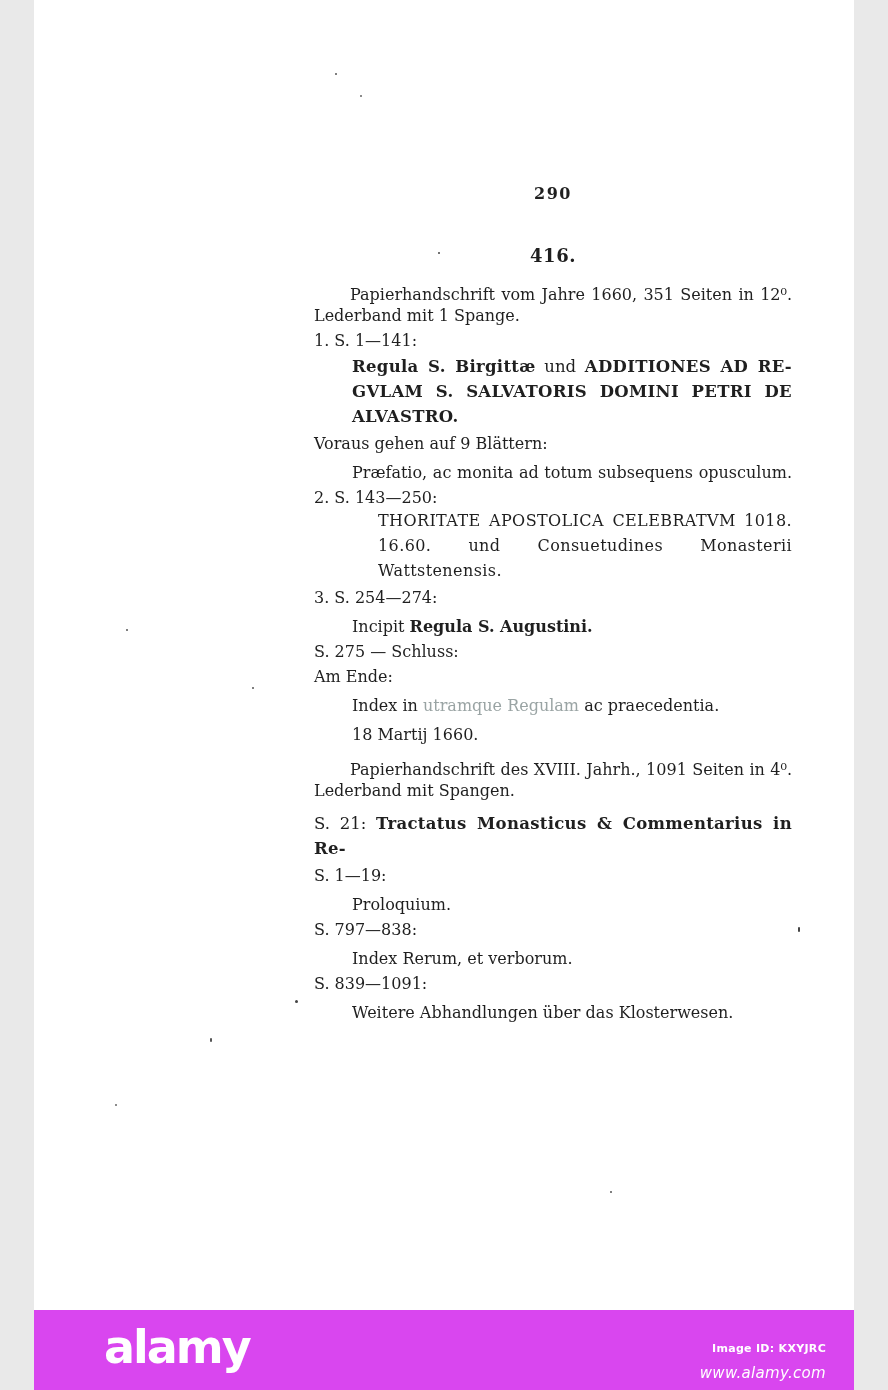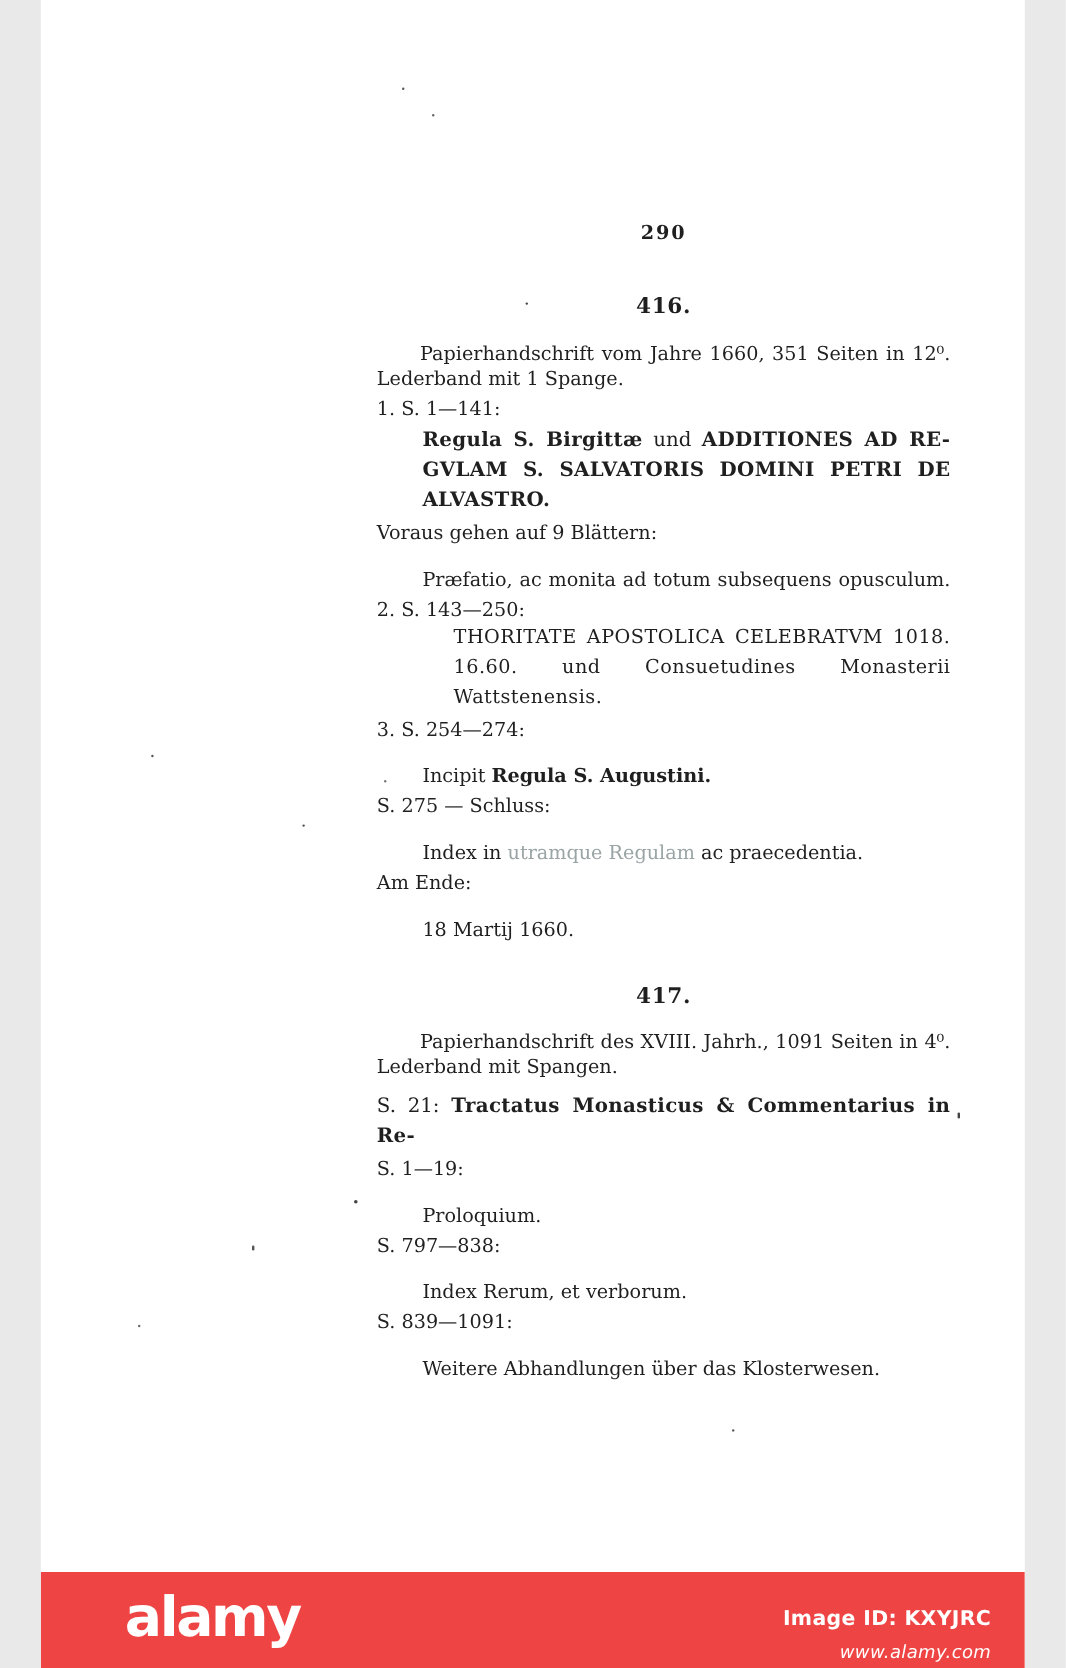--- a/index.html
+++ b/index.html
@@ -37,49 +37,49 @@
   .line { line-height: 21px; }
   .boldline { font-weight: bold; line-height: 25px; font-size: 16.5px; letter-spacing: 0.3px; }
   .capsline { line-height: 25px; letter-spacing: 0.4px; }
   .reg { font-weight: normal; letter-spacing: 0; }
   .indent1 { padding-left: 38px; }
   .indent2 { padding-left: 64px; }
   .firstline { padding-left: 36px; }
   .stretch { text-align: justify; text-align-last: justify; }
   .wide { word-spacing: 3px; }
   .faded { color: #9aa4a4; }
-  .mt2 { margin-top: 18px; } .mt3 { margin-top: 3px; } .mt4 { margin-top: 4px; }
+  .mt2 { margin-top: 8px; } .mt3 { margin-top: 3px; } .mt4 { margin-top: 4px; }
   .mt8 { margin-top: 10px; } .mt14 { margin-top: 14px; } .mt16 { margin-top: 16px; }
   .mt34 { margin-top: 34px; } .mt40 { margin-top: 40px; }
 
   .speck { position: absolute; background: #555; border-radius: 50%; }
   .scanline { position: absolute; width: 1px; background: #c9c9c9; }
 
   .alamy-bar {
     position: absolute;
     left: 0; right: 0; bottom: 0;
     height: 80px;
-    background: #ef4444;
+    background: #d946ef;
     display: flex;
     align-items: center;
     justify-content: space-between;
     padding: 0 28px 0 70px;
     box-sizing: border-box;
     font-family: "DejaVu Sans", "Liberation Sans", sans-serif;
     color: #ffffff;
   }
   .alamy-logo {
     font-size: 46px;
     font-weight: bold;
     letter-spacing: -2px;
     line-height: 1;
     padding-bottom: 6px;
   }
   .alamy-right { text-align: right; }
-  .alamy-id { font-size: 17px; font-weight: bold; margin-bottom: 9px; letter-spacing: 0.3px; margin-top: 24px; }
+  .alamy-id { font-size: 11px; font-weight: bold; margin-bottom: 9px; letter-spacing: 0.3px; margin-top: 24px; }
   .alamy-url { font-size: 15px; font-weight: normal; letter-spacing: 0.3px; font-style: italic; }
 </style>
 </head>
 <body>
 
 <div class="screenshot">
 
   <div class="content">
 
     <div class="pagenum">290</div>
@@ -99,26 +99,25 @@
     <div class="line indent1 stretch mt2">Præfatio, ac monita ad totum subsequens opusculum.</div>
 
     <div class="line mt4">2. S. 143—250:</div>
     <div class="line capsline indent2 stretch">THORITATE APOSTOLICA CELEBRATVM 1018.</div>
     <div class="line capsline indent2 stretch">16.60. und Consuetudines Monasterii Wattstenensis.</div>
 
     <div class="line mt4">3. S. 254—274:</div>
     <div class="line indent1 mt2"><span>Incipit </span><b>Regula S. Augustini.</b></div>
 
     <div class="line mt4">S. 275 — Schluss:</div>
+    <div class="line mt4">Am Ende:</div>
+
     <div class="line indent1 mt2"><span>Index in </span><span class="faded">utramque Regulam</span><span> ac praecedentia.</span></div>
-
-    <div class="line mt4">Am Ende:</div>
     <div class="line indent1 mt2">18 Martij 1660.</div>
 
-    <div class="entry-heading mt34">417.</div>
 
     <div class="line firstline stretch mt14">Papierhandschrift des XVIII. Jahrh., 1091 Seiten in 4⁰.</div>
     <div class="line">Lederband mit Spangen.</div>
 
     <div class="line boldline stretch mt8"><span class="reg">S. 21: </span><b>Tractatus Monasticus &amp; Commentarius in Re-</b></div>
 
     <div class="line mt4">S. 1—19:</div>
     <div class="line indent1 mt2">Proloquium.</div>
 
     <div class="line mt4">S. 797—838:</div>

